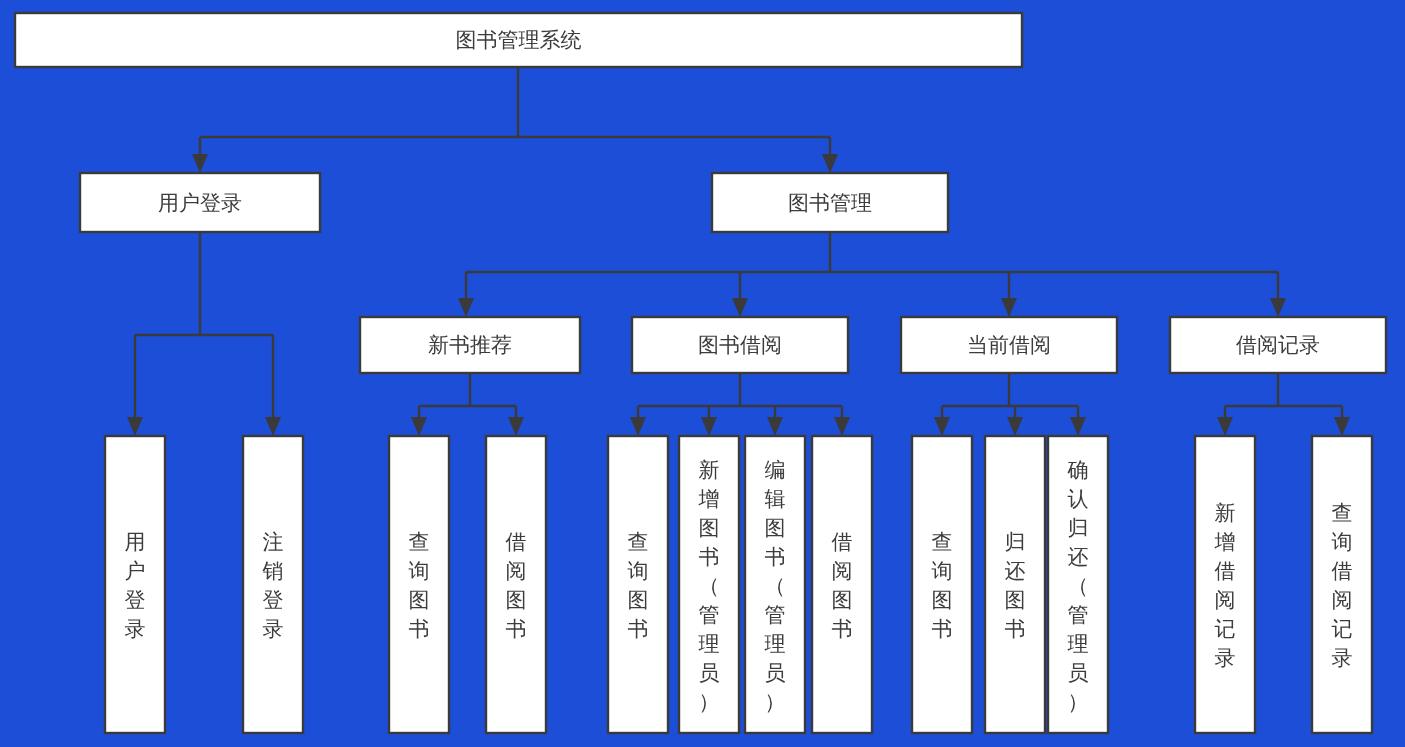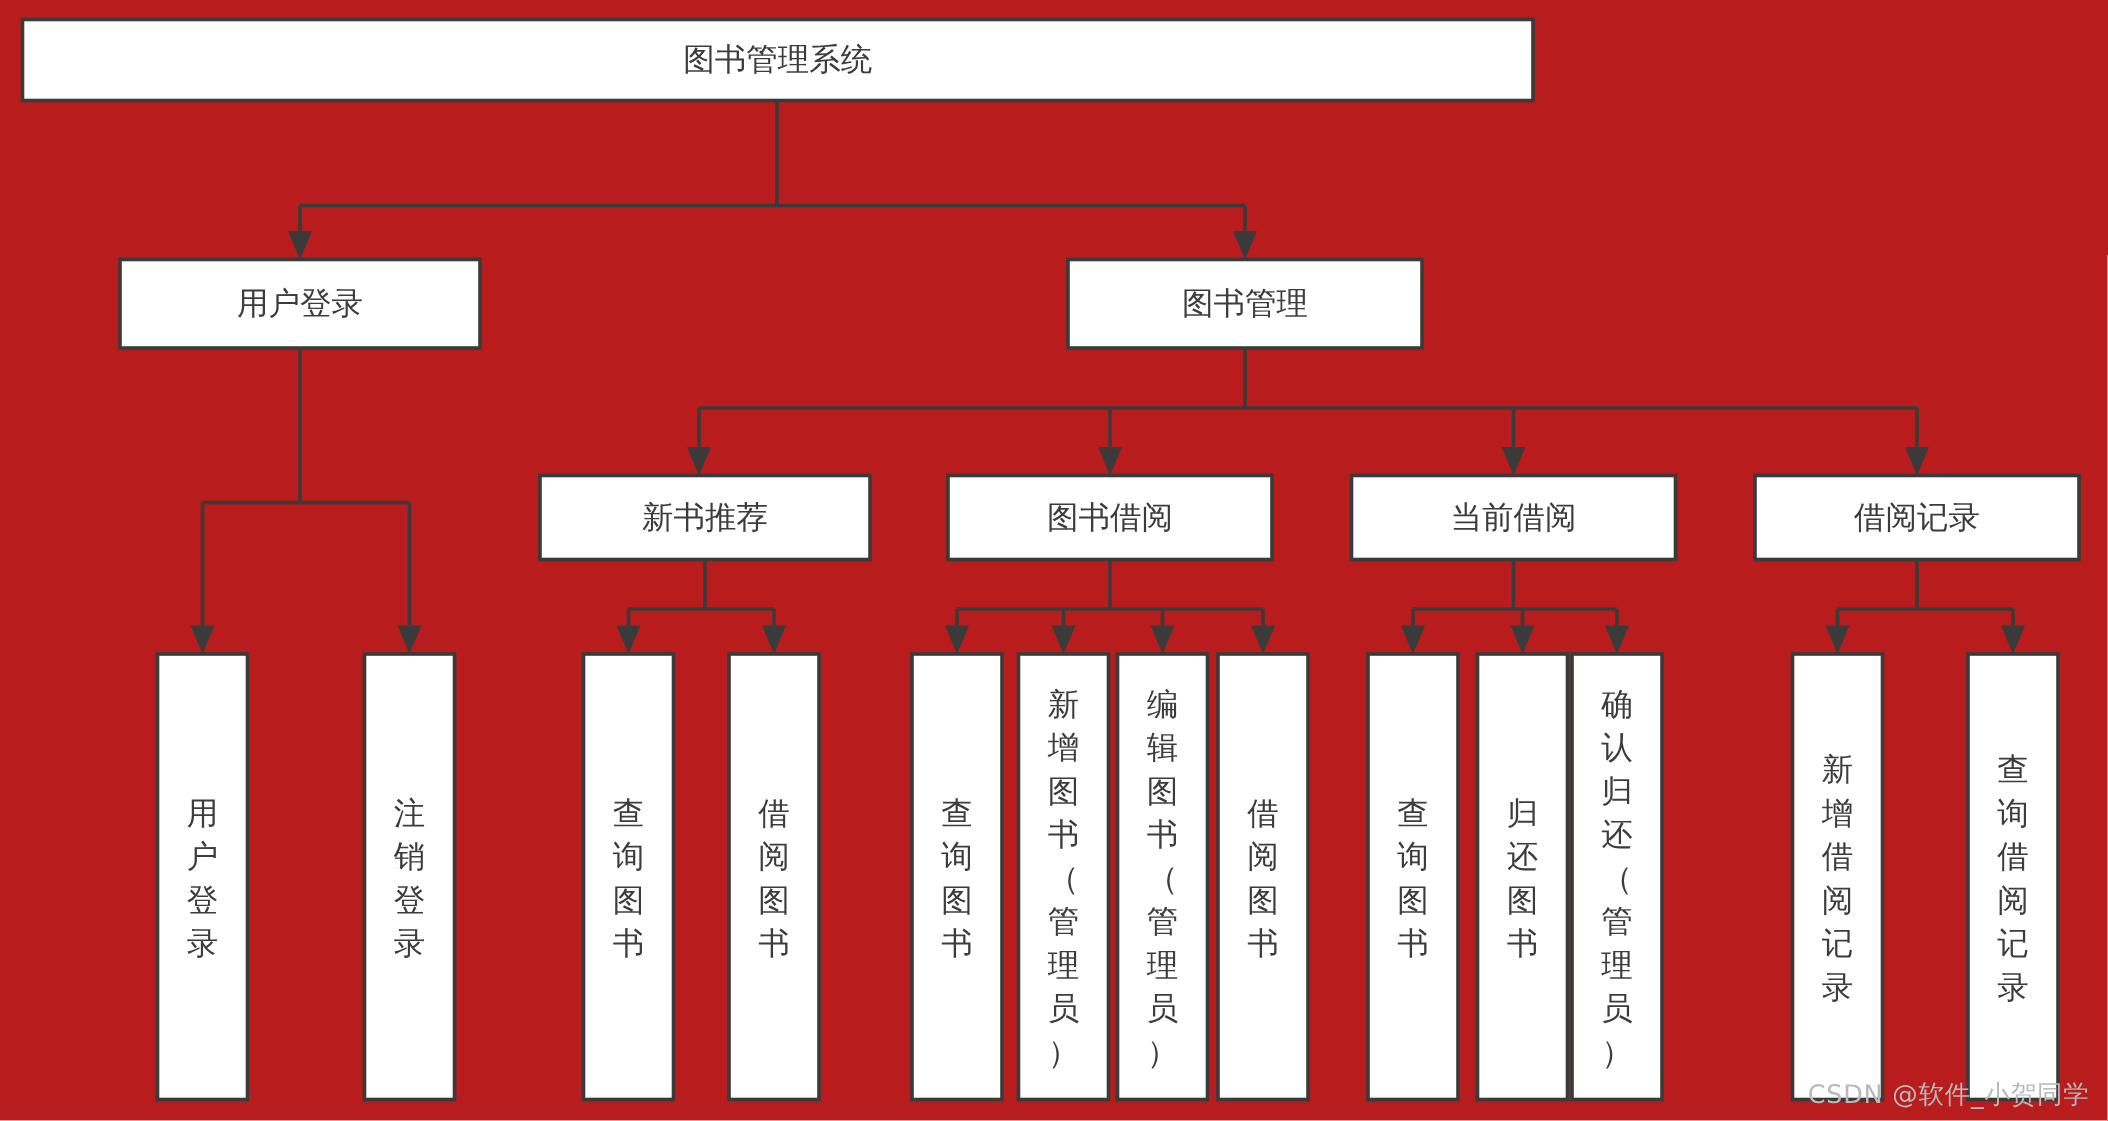--- a/index.html
+++ b/index.html
@@ -7,21 +7,21 @@
     padding: 0;
     background: #ffffff;
   }
   body {
     font-family: "DejaVu Sans", "Liberation Sans", sans-serif;
   }
   #diagram-root {
     position: relative;
     width: 1405px;
     height: 747px;
-    background: #b91c1c;
+    background: #1d4ed8;
     overflow: hidden;
   }
   svg#tree-svg {
     position: absolute;
     left: 0;
     top: 0;
     width: 1405px;
     height: 747px;
     display: block;
   }
@@ -199,14 +199,13 @@
         <g>
           <rect x="1195" y="436" width="60" height="297" class="node-box"></rect>
           <text x="1225" class="node-label-vertical"><tspan x="1225" y="520.12">新</tspan><tspan x="1225" y="549.12">增</tspan><tspan x="1225" y="578.12">借</tspan><tspan x="1225" y="607.12">阅</tspan><tspan x="1225" y="636.12">记</tspan><tspan x="1225" y="665.12">录</tspan></text>
         </g>
         <g>
           <rect x="1312" y="436" width="60" height="297" class="node-box"></rect>
           <text x="1342" class="node-label-vertical"><tspan x="1342" y="520.12">查</tspan><tspan x="1342" y="549.12">询</tspan><tspan x="1342" y="578.12">借</tspan><tspan x="1342" y="607.12">阅</tspan><tspan x="1342" y="636.12">记</tspan><tspan x="1342" y="665.12">录</tspan></text>
         </g>
       </g>
   </svg>
-  <div class="watermark-text">CSDN @软件_小贺同学</div>
 </div>
 
 </body></html>

